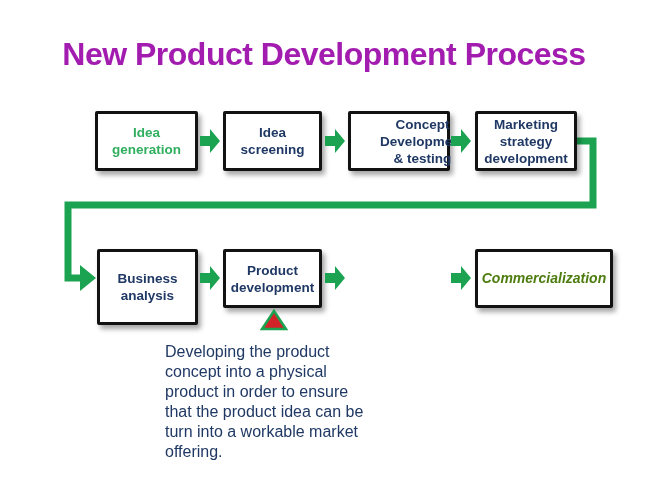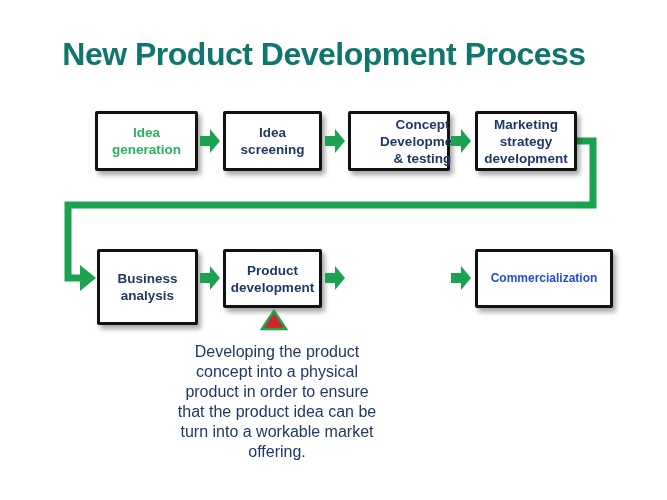--- a/index.html
+++ b/index.html
@@ -18,21 +18,21 @@
   .title {
     position: absolute;
     top: 36px;
     left: 0;
     width: 648px;
     margin: 0;
     text-align: center;
     font-size: 32px;
     font-weight: 700;
     letter-spacing: -0.5px;
-    color: #0f766e;
+    color: #a21caf;
     white-space: nowrap;
   }
   .box {
     position: absolute;
     box-sizing: border-box;
     background: #ffffff;
     border: 3px solid #121212;
     border-radius: 2px;
     box-shadow: 3px 4px 5px rgba(0,0,0,0.35);
     display: flex;
@@ -41,21 +41,21 @@
     text-align: center;
   }
   .box span {
     font-size: 13.5px;
     font-weight: 700;
     line-height: 17px;
     color: #1F3864;
     white-space: pre-line;
   }
   .box span.green-text { color: #2FAF5F; }
-  .box span.red-text   { color: #1d4ed8; font-size: 12px; }
+  .box span.red-text   { color: #4d7c0f; font-size: 14px; font-style: italic; }
 
   
   .b1 { left: 95px;  top: 111px; width: 103px; height: 60px; }
   .b2 { left: 223px; top: 111px; width: 99px;  height: 60px; }
   .b3 { left: 348px; top: 111px; width: 102px; height: 60px; padding-left: 47px; }
   .b4 { left: 475px; top: 111px; width: 102px; height: 60px; }
   
   .b5 { left: 97px;  top: 249px; width: 101px; height: 76px; }
   .b6 { left: 223px; top: 249px; width: 99px;  height: 59px; align-items: center; }
   .b7 { left: 348px; top: 249px; width: 102px; height: 59px; }
@@ -77,21 +77,21 @@
   }
   .pointer-triangle {
     position: absolute;
     left: 258px; top: 308px;
     width: 32px; height: 24px;
   }
   .annotation {
     position: absolute;
     left: 165px; top: 342px;
     width: 224px;
-    text-align: center;
+    text-align: left;
     font-size: 16px;
     line-height: 20px;
     color: #1F3864;
     white-space: pre-line;
   }
 </style>
 </head>
 <body>
 
 <div class="slide">

